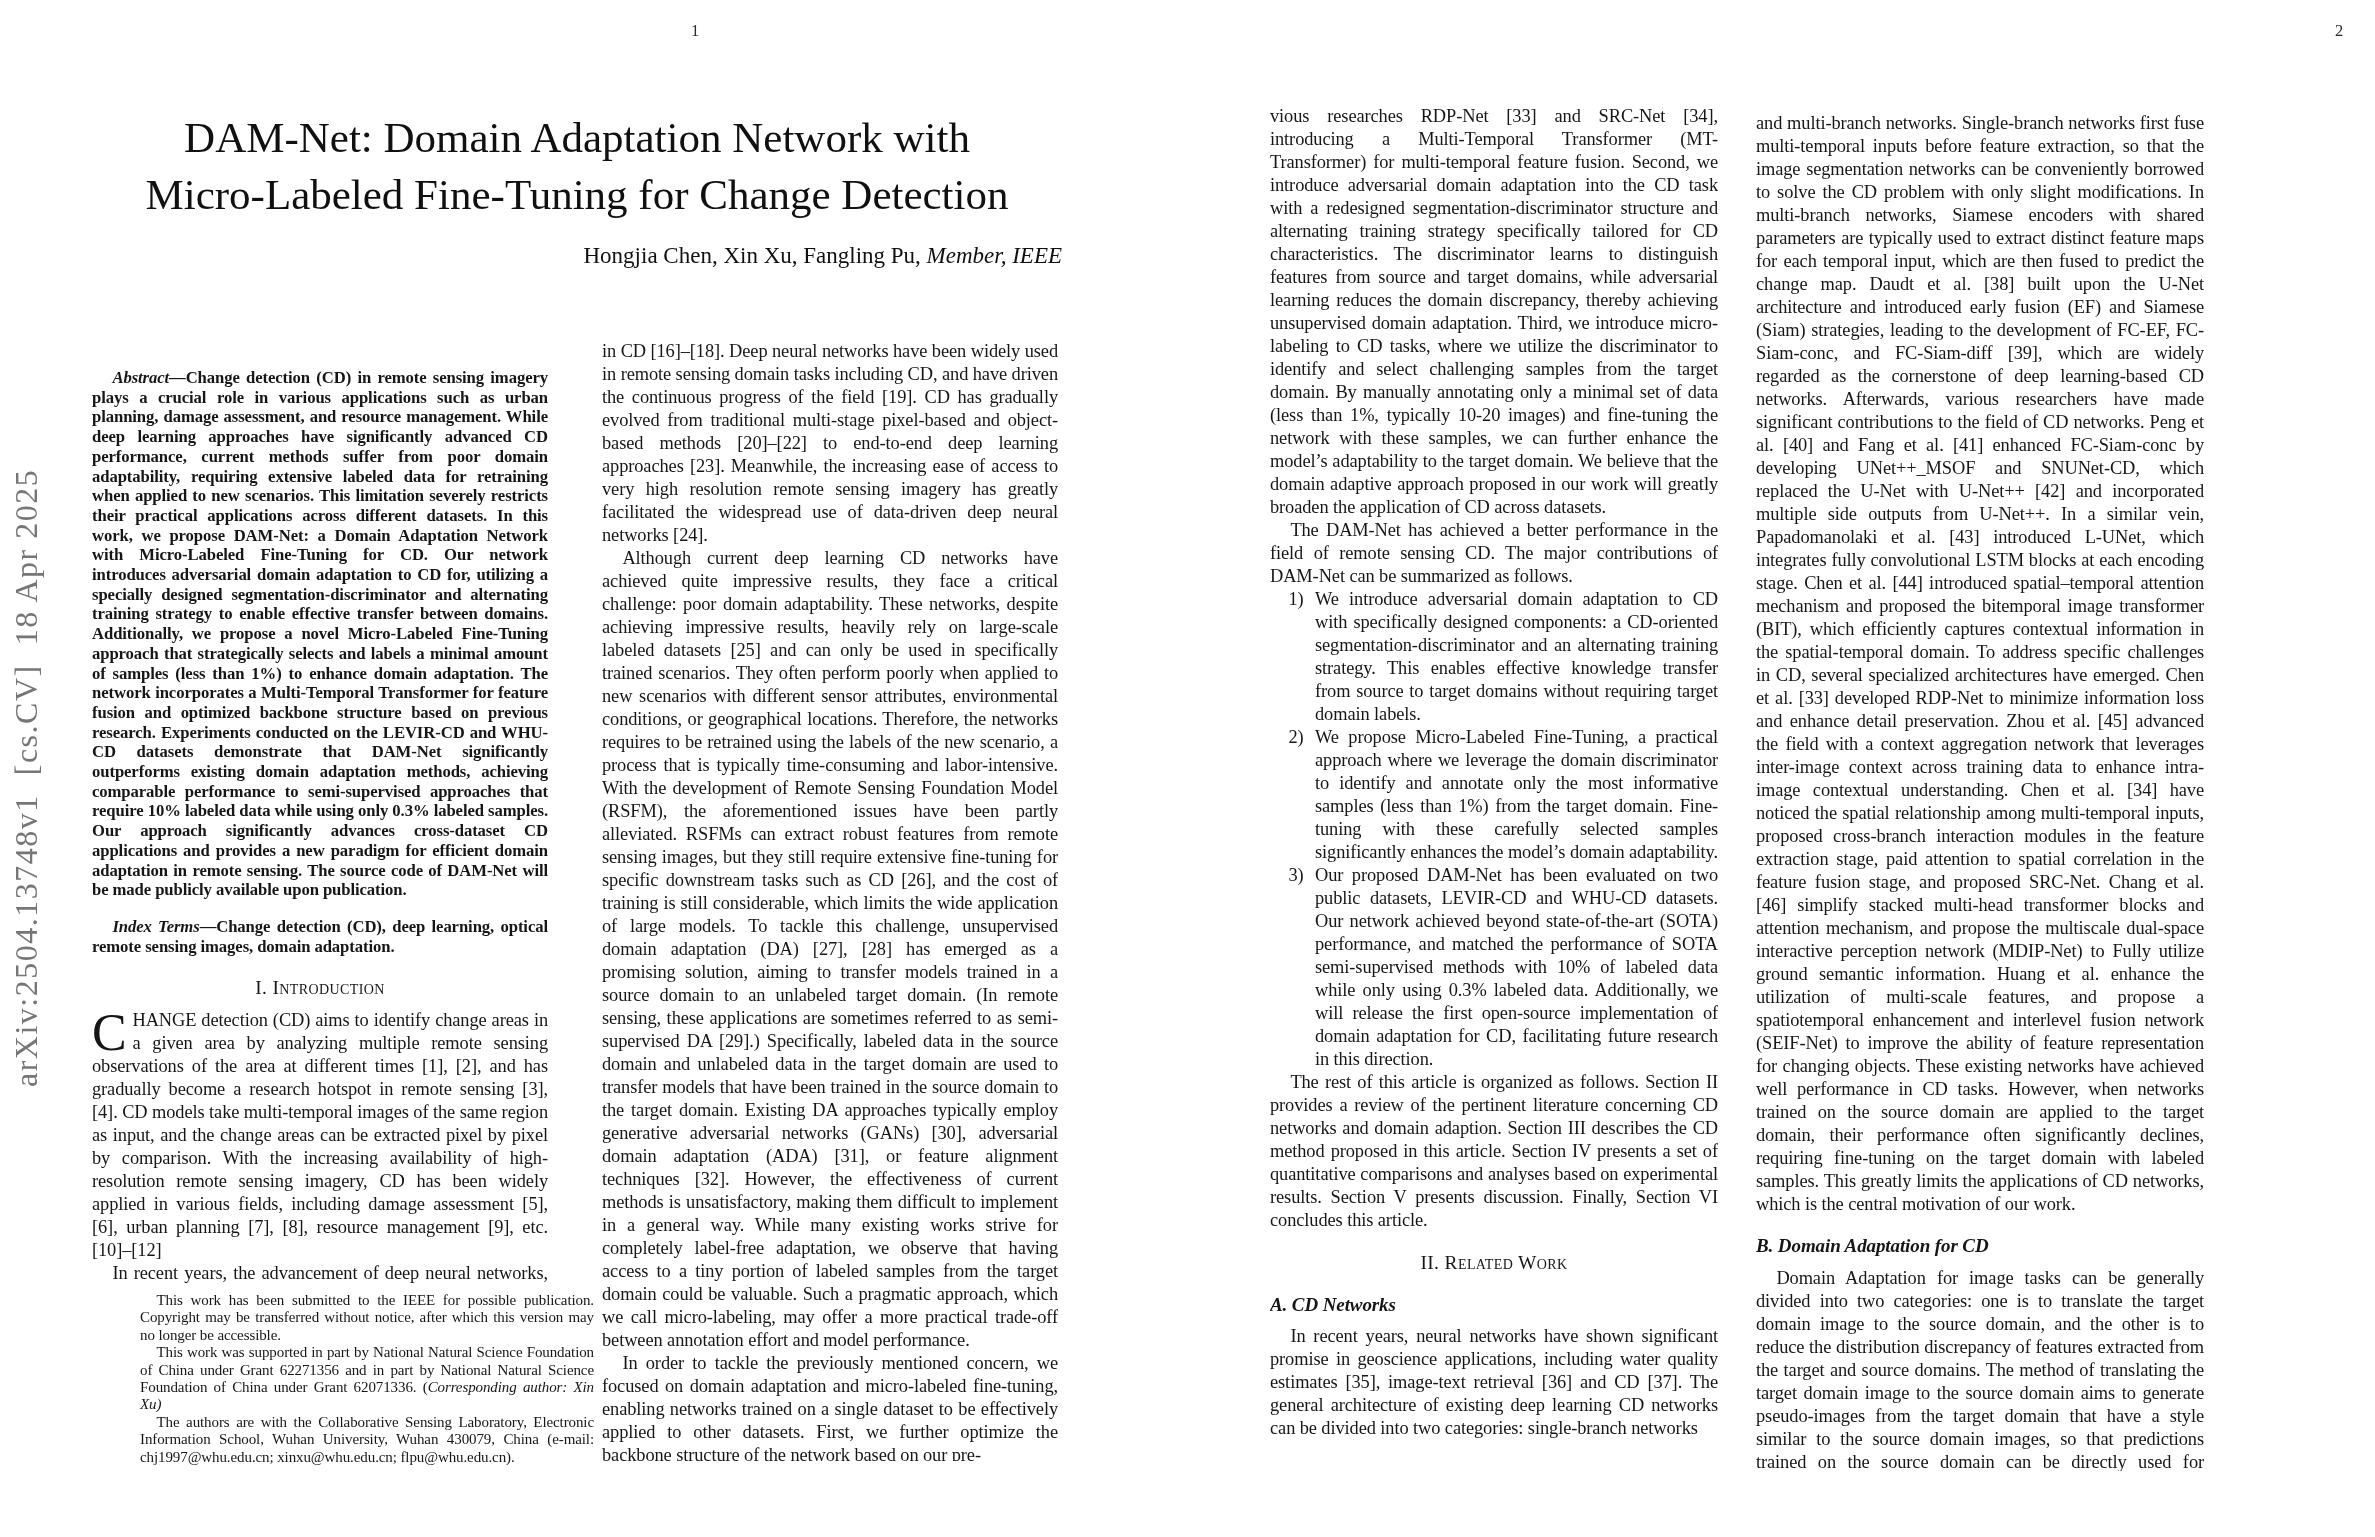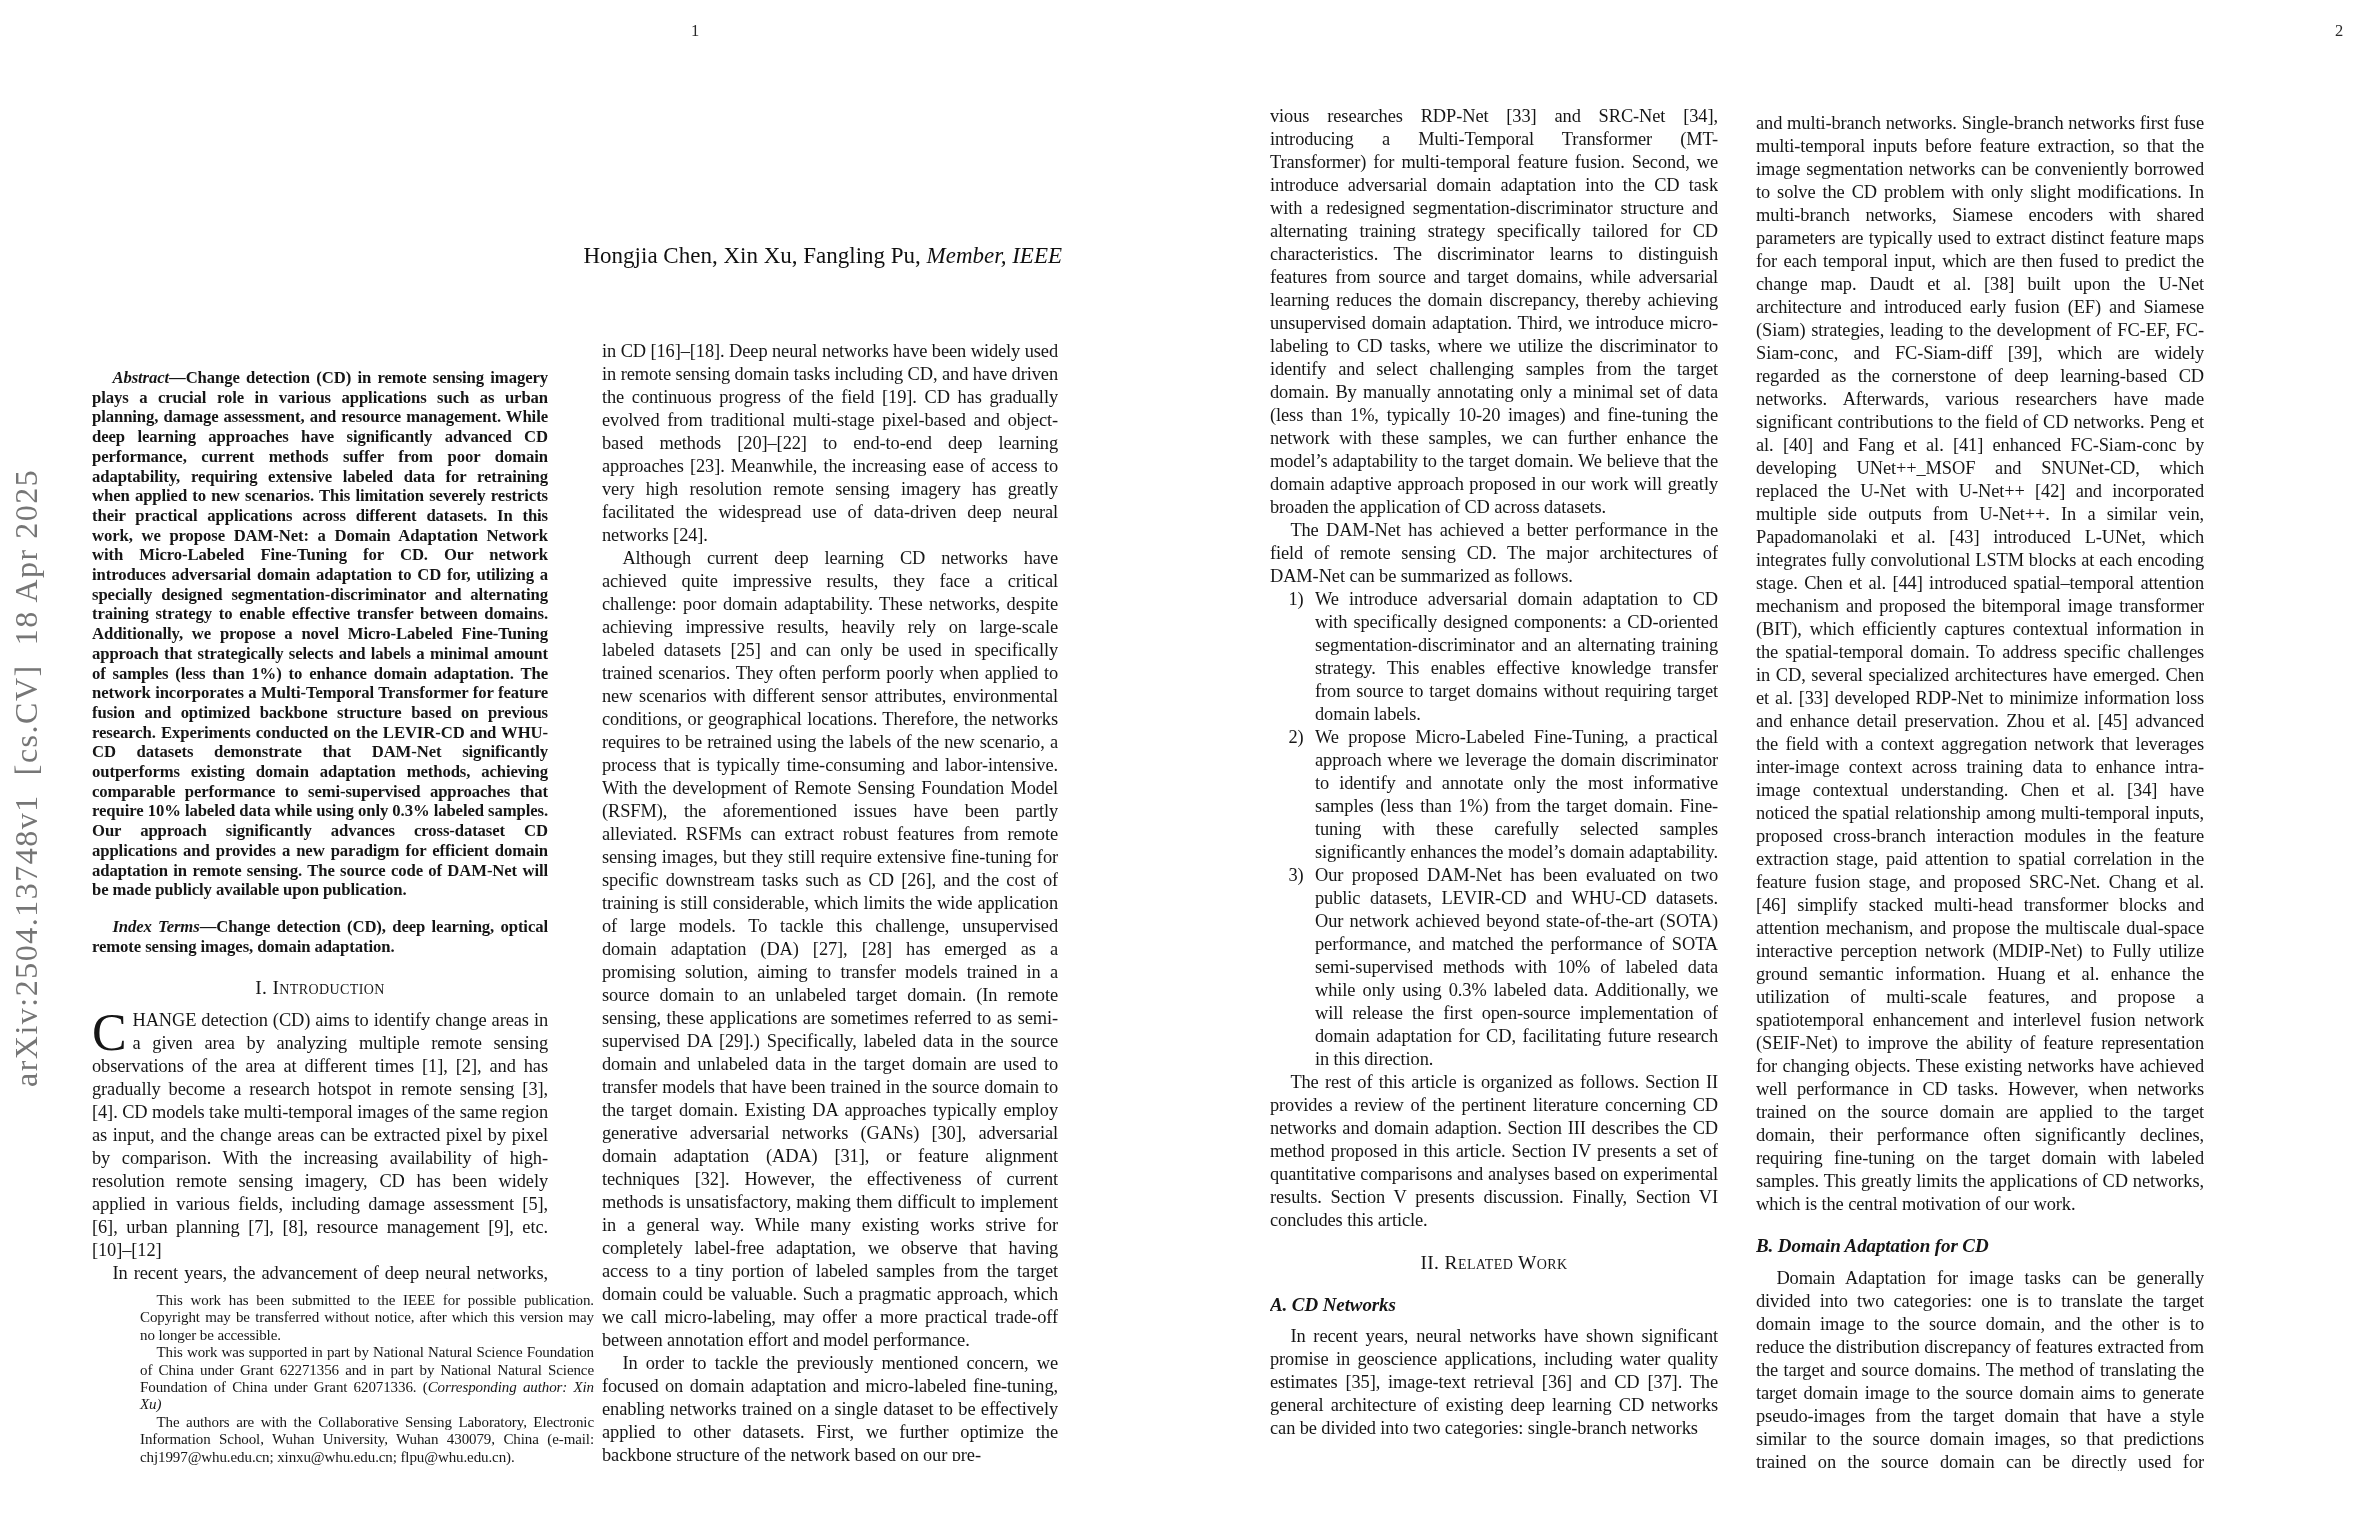--- a/index.html
+++ b/index.html
@@ -73,20 +73,24 @@
   .fnblock p { text-indent:16.5px; }
 </style>
 </head>
 <body>
 
 <div class="page" id="p1">
   <div class="pagenum">1</div>
 
   <div class="watermark">arXiv:2504.13748v1  [cs.CV]  18 Apr 2025</div>
 
+  <div class="titleblock">
+    <div>DAM-Net: Domain Adaptation Network with</div>
+    <div>Micro-Labeled Fine-Tuning for Change Detection</div>
+  </div>
 
   <div class="authors"><span>Hongjia Chen, Xin Xu, Fangling Pu, </span><span class="it">Member, IEEE</span></div>
 
   <div class="col col-a">
     <p class="abstract"><span class="it">Abstract</span><span>—Change detection (CD) in remote sensing imagery plays a crucial role in various applications such as urban planning, damage assessment, and resource management. While deep learning approaches have significantly advanced CD performance, current methods suffer from poor domain adaptability, requiring extensive labeled data for retraining when applied to new scenarios. This limitation severely restricts their practical applications across different datasets. In this work, we propose DAM-Net: a Domain Adaptation Network with Micro-Labeled Fine-Tuning for CD. Our network introduces adversarial domain adaptation to CD for, utilizing a specially designed segmentation-discriminator and alternating training strategy to enable effective transfer between domains. Additionally, we propose a novel Micro-Labeled Fine-Tuning approach that strategically selects and labels a minimal amount of samples (less than 1%) to enhance domain adaptation. The network incorporates a Multi-Temporal Transformer for feature fusion and optimized backbone structure based on previous research. Experiments conducted on the LEVIR-CD and WHU-CD datasets demonstrate that DAM-Net significantly outperforms existing domain adaptation methods, achieving comparable performance to semi-supervised approaches that require 10% labeled data while using only 0.3% labeled samples. Our approach significantly advances cross-dataset CD applications and provides a new paradigm for efficient domain adaptation in remote sensing. The source code of DAM-Net will be made publicly available upon publication.</span></p>
 
     <p class="idx"><span class="it">Index Terms</span><span>—Change detection (CD), deep learning, optical remote sensing images, domain adaptation.</span></p>
 
     <h2 class="sec-head">I. Introduction</h2>
 
@@ -106,21 +110,21 @@
     <p><span>This work was supported in part by National Natural Science Foundation of China under Grant 62271356 and in part by National Natural Science Foundation of China under Grant 62071336. (</span><span class="it">Corresponding author: Xin Xu)</span></p>
     <p>The authors are with the Collaborative Sensing Laboratory, Electronic Information School, Wuhan University, Wuhan 430079, China (e-mail: chj1997@whu.edu.cn; xinxu@whu.edu.cn; flpu@whu.edu.cn).</p>
   </div>
 </div>
 
 <div class="page" id="p2">
   <div class="pagenum">2</div>
 
   <div class="col col-a">
     <p class="cont">vious researches RDP-Net [33] and SRC-Net [34], introducing a Multi-Temporal Transformer (MT-Transformer) for multi-temporal feature fusion. Second, we introduce adversarial domain adaptation into the CD task with a redesigned segmentation-discriminator structure and alternating training strategy specifically tailored for CD characteristics. The discriminator learns to distinguish features from source and target domains, while adversarial learning reduces the domain discrepancy, thereby achieving unsupervised domain adaptation. Third, we introduce micro-labeling to CD tasks, where we utilize the discriminator to identify and select challenging samples from the target domain. By manually annotating only a minimal set of data (less than 1%, typically 10-20 images) and fine-tuning the network with these samples, we can further enhance the model’s adaptability to the target domain. We believe that the domain adaptive approach proposed in our work will greatly broaden the application of CD across datasets.</p>
-    <p>The DAM-Net has achieved a better performance in the field of remote sensing CD. The major architectures of DAM-Net can be summarized as follows.</p>
+    <p>The DAM-Net has achieved a better performance in the field of remote sensing CD. The major contributions of DAM-Net can be summarized as follows.</p>
 
     <div class="li"><span class="num">1)</span><span>We introduce adversarial domain adaptation to CD with specifically designed components: a CD-oriented segmentation-discriminator and an alternating training strategy. This enables effective knowledge transfer from source to target domains without requiring target domain labels.</span></div>
     <div class="li"><span class="num">2)</span><span>We propose Micro-Labeled Fine-Tuning, a practical approach where we leverage the domain discriminator to identify and annotate only the most informative samples (less than 1%) from the target domain. Fine-tuning with these carefully selected samples significantly enhances the model’s domain adaptability.</span></div>
     <div class="li"><span class="num">3)</span><span>Our proposed DAM-Net has been evaluated on two public datasets, LEVIR-CD and WHU-CD datasets. Our network achieved beyond state-of-the-art (SOTA) performance, and matched the performance of SOTA semi-supervised methods with 10% of labeled data while only using 0.3% labeled data. Additionally, we will release the first open-source implementation of domain adaptation for CD, facilitating future research in this direction.</span></div>
 
     <p>The rest of this article is organized as follows. Section II provides a review of the pertinent literature concerning CD networks and domain adaption. Section III describes the CD method proposed in this article. Section IV presents a set of quantitative comparisons and analyses based on experimental results. Section V presents discussion. Finally, Section VI concludes this article.</p>
 
     <h2 class="sec-head">II. Related Work</h2>
     <h3 class="sub-head">A. CD Networks</h3>
 

